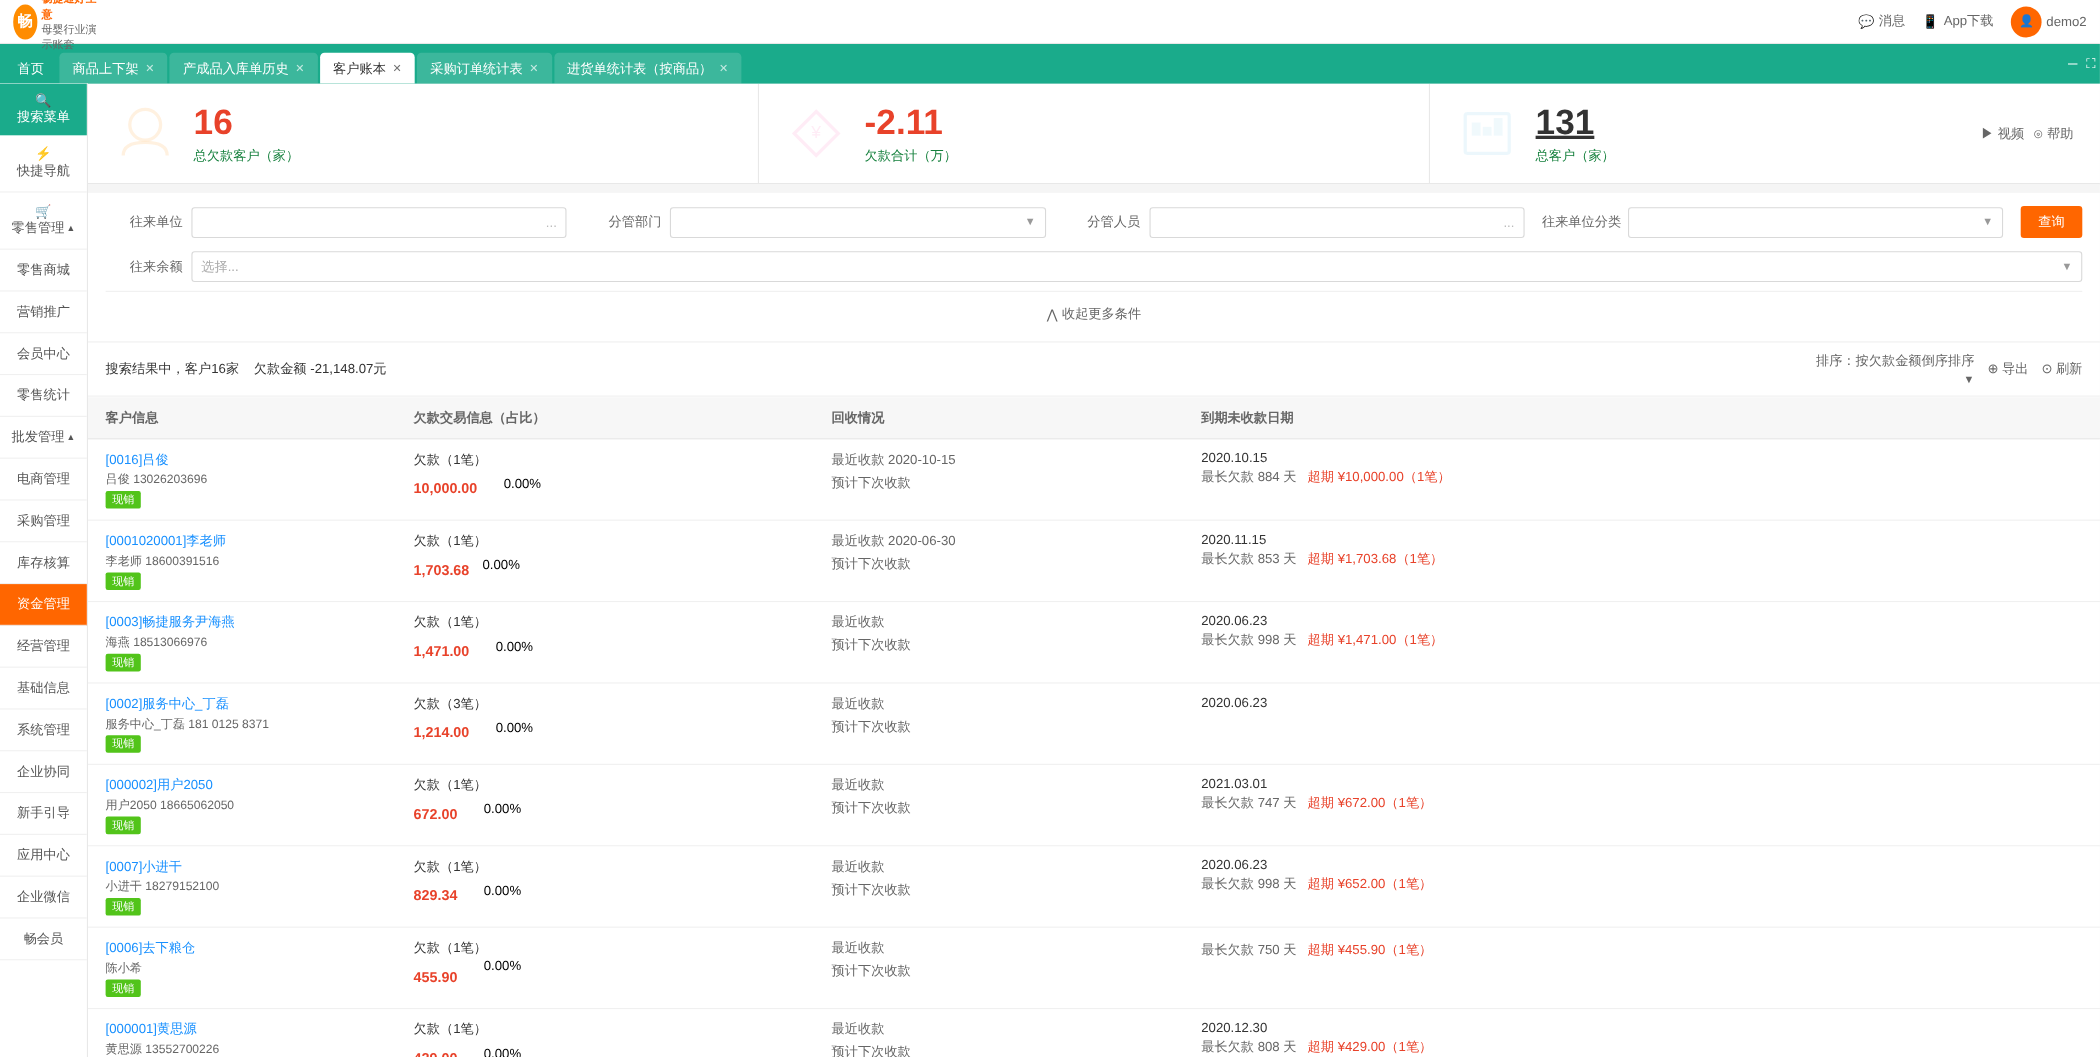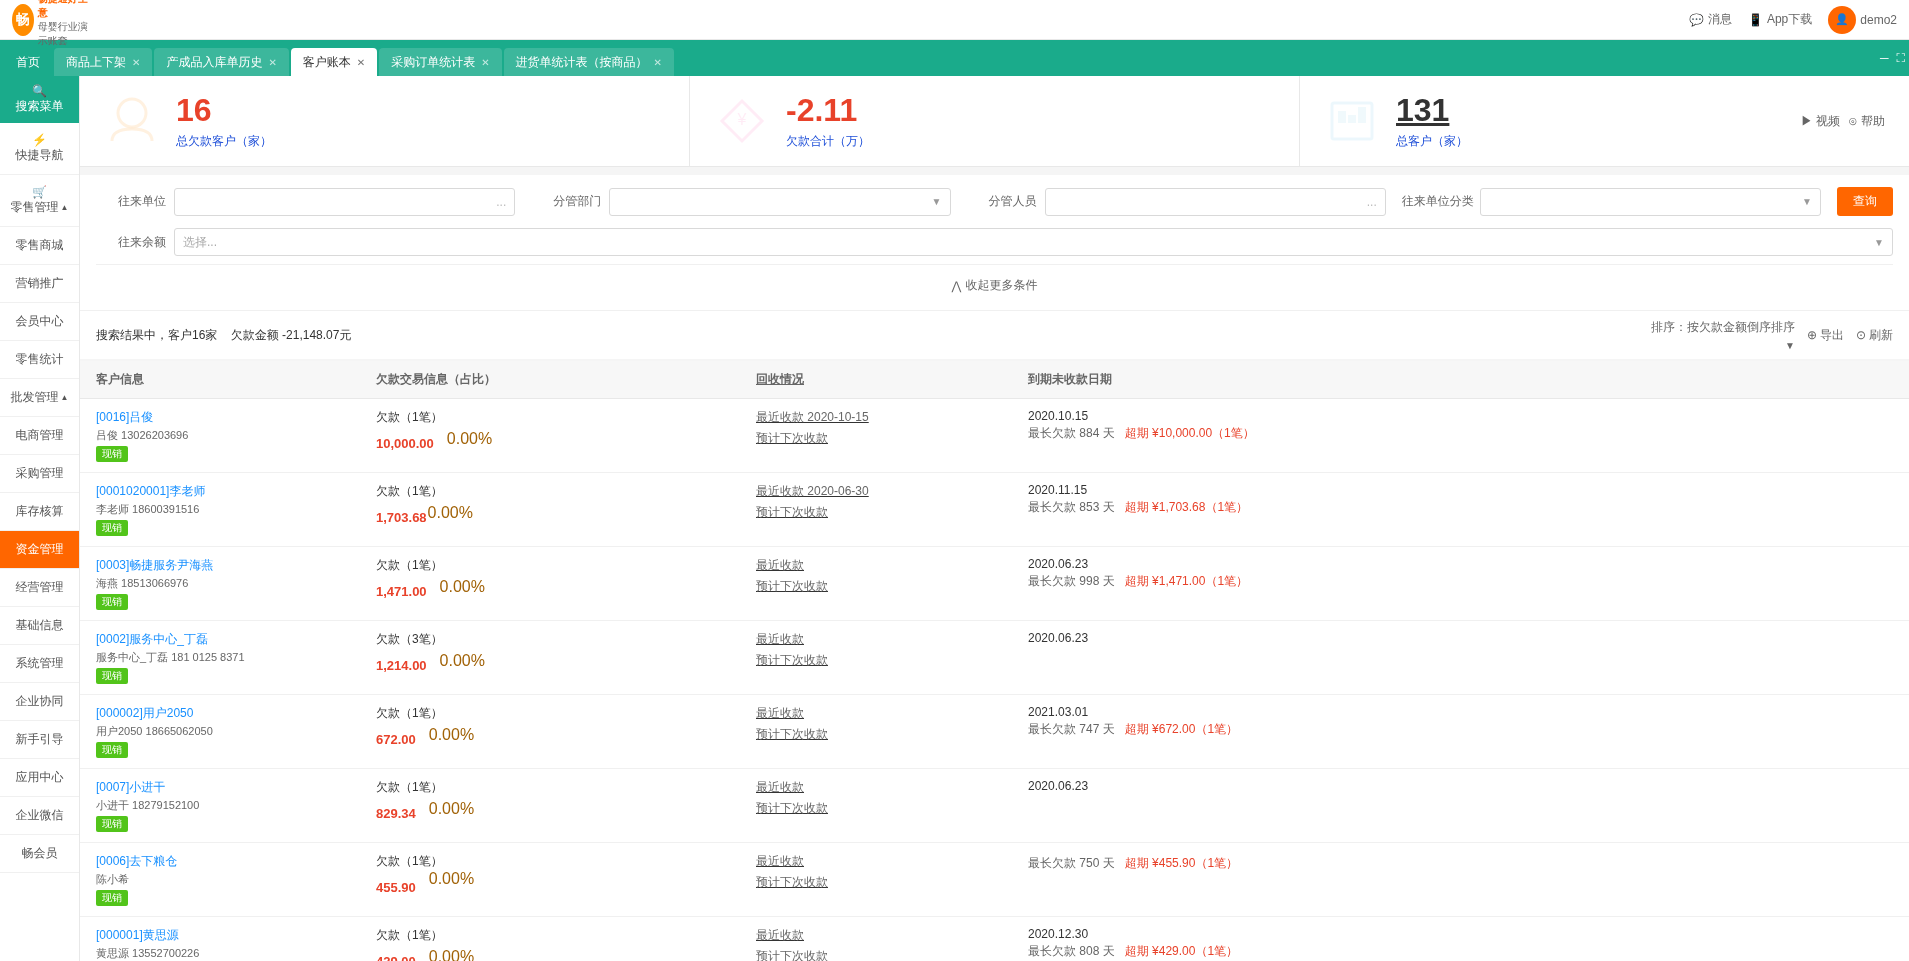--- a/index.html
+++ b/index.html
@@ -39,21 +39,21 @@
     .stats-bar { display: flex; background: white; border-bottom: 1px solid #e8e8e8; }
     .stat-card { flex: 1; display: flex; align-items: center; padding: 16px 24px; border-right: 1px solid #e8e8e8; }
     .stat-card:last-child { border-right: none; }
     .stat-icon { width: 56px; height: 56px; margin-right: 16px; opacity: 0.3; }
     .stat-icon.orange { color: #ff8c00; }
     .stat-icon.pink { color: #ff69b4; }
     .stat-icon.blue { color: #87ceeb; }
     .stat-number { font-size: 32px; font-weight: bold; }
     .stat-number.red { color: #e8422a; }
     .stat-number.black { color: #333; font-weight: bold; text-decoration: underline; }
-    .stat-label { font-size: 12px; color: #1d4ed8; margin-top: 4px; }
+    .stat-label { font-size: 12px; color: #15803d; margin-top: 4px; }
     .stat-card-right { margin-left: auto; display: flex; gap: 8px; font-size: 12px; color: #666; }
 
     
     .filter-area { background: white; padding: 12px 16px; margin-top: 8px; }
     .filter-row { display: flex; align-items: center; gap: 16px; margin-bottom: 12px; }
     .filter-item { display: flex; align-items: center; gap: 8px; flex: 1; }
     .filter-label { font-size: 12px; color: #666; white-space: nowrap; width: 70px; text-align: right; }
     .filter-input { flex: 1; height: 28px; border: 1px solid #d9d9d9; border-radius: 3px; padding: 0 8px; font-size: 12px; display: flex; align-items: center; justify-content: space-between; cursor: pointer; background: white; }
     .filter-input-with-dots { flex: 1; height: 28px; border: 1px solid #d9d9d9; border-radius: 3px; padding: 0 8px; font-size: 12px; display: flex; align-items: center; justify-content: flex-end; }
     .search-btn { background: #ff6600; color: white; border: none; padding: 6px 16px; border-radius: 3px; font-size: 12px; cursor: pointer; }
@@ -63,30 +63,30 @@
     .results-bar { display: flex; align-items: center; justify-content: space-between; background: white; padding: 8px 16px; border-top: 1px solid #f0f0f0; font-size: 12px; }
     .results-actions { display: flex; align-items: center; gap: 12px; color: #666; }
     .sort-select { display: flex; align-items: flex-end; gap: 4px; cursor: pointer; flex-direction: column; }
 
     
     .table-container { background: white; margin-top: 2px; }
     .table-header { display: flex; padding: 10px 16px; background: #f7f7f7; border-bottom: 1px solid #e8e8e8; font-size: 12px; color: #666; font-weight: bold; }
     .table-row { display: flex; padding: 10px 16px; border-bottom: 1px solid #f0f0f0; align-items: flex-start; }
     .col-customer { width: 280px; }
     .col-debt { width: 380px; }
-    .col-recovery { width: 272px; text-decoration: underline; }
+    .col-recovery { width: 336px; }
     .col-overdue { flex: 1; }
 
     .customer-name { color: #1890ff; font-size: 12px; cursor: pointer; }
     .customer-contact { color: #666; font-size: 11px; margin-top: 2px; }
     .tag-green { background: #52c41a; color: white; font-size: 10px; padding: 1px 6px; border-radius: 2px; display: inline-block; margin-top: 3px; }
 
     .debt-count { font-size: 12px; color: #333; }
     .debt-amount { color: #e8422a; font-size: 13px; font-weight: bold; margin-top: 10px; }
-    .debt-percent { color: #a16207; font-size: 16px; margin-left: 1px; }
+    .debt-percent { color: #000000; font-size: 12px; margin-left: 12px; }
 
     .recovery-label { font-size: 12px; color: #666; }
     .recovery-next { color: #666; font-size: 12px; margin-top: 4px; }
 
     .overdue-date { font-size: 12px; color: #333; }
     .overdue-days { font-size: 12px; color: #666; margin-top: 2px; }
     .overdue-amount { color: #e8422a; font-size: 12px; }
   </style>
 </head>
 <body>
@@ -494,20 +494,25 @@
             <div class="debt-amount">829.34</div>
             <div class="debt-percent">0.00%</div>
           </div>
         </div>
         <div class="col-recovery">
           <div class="recovery-label">最近收款</div>
           <div class="recovery-next">预计下次收款</div>
         </div>
         <div class="col-overdue">
           <div class="overdue-date">2020.06.23</div>
+          <div class="overdue-days">
+            <span>最长欠款 998 天</span>
+            &nbsp;
+            <span class="overdue-amount">超期 ¥652.00（1笔）</span>
+          </div>
         </div>
       </div>
 
       <div class="table-row">
         <div class="col-customer">
           <div class="customer-name">[0006]去下粮仓</div>
           <div class="customer-contact">陈小希</div>
           <span class="tag-green">现销</span>
         </div>
         <div class="col-debt">

